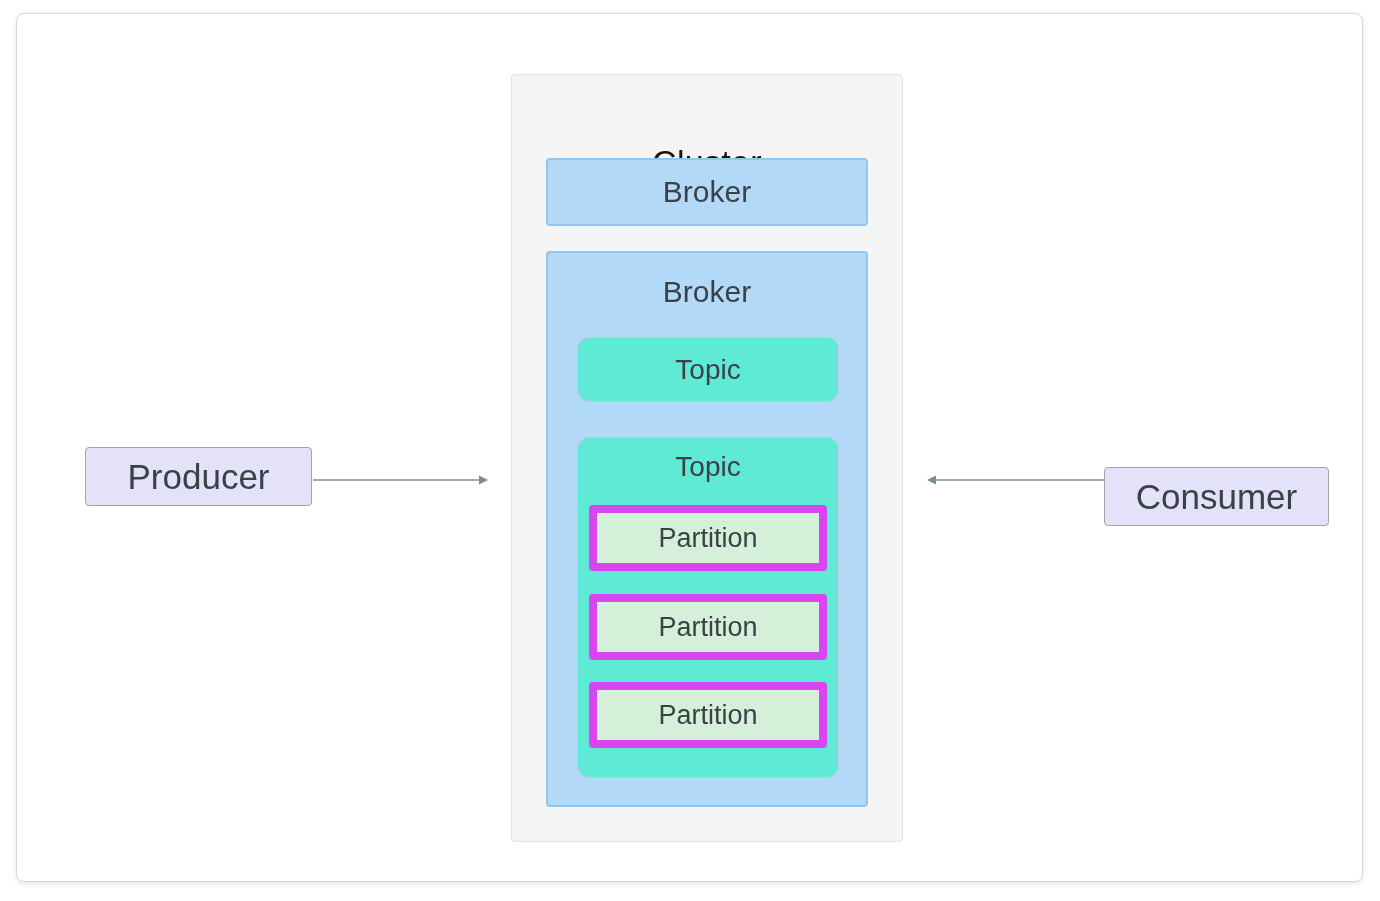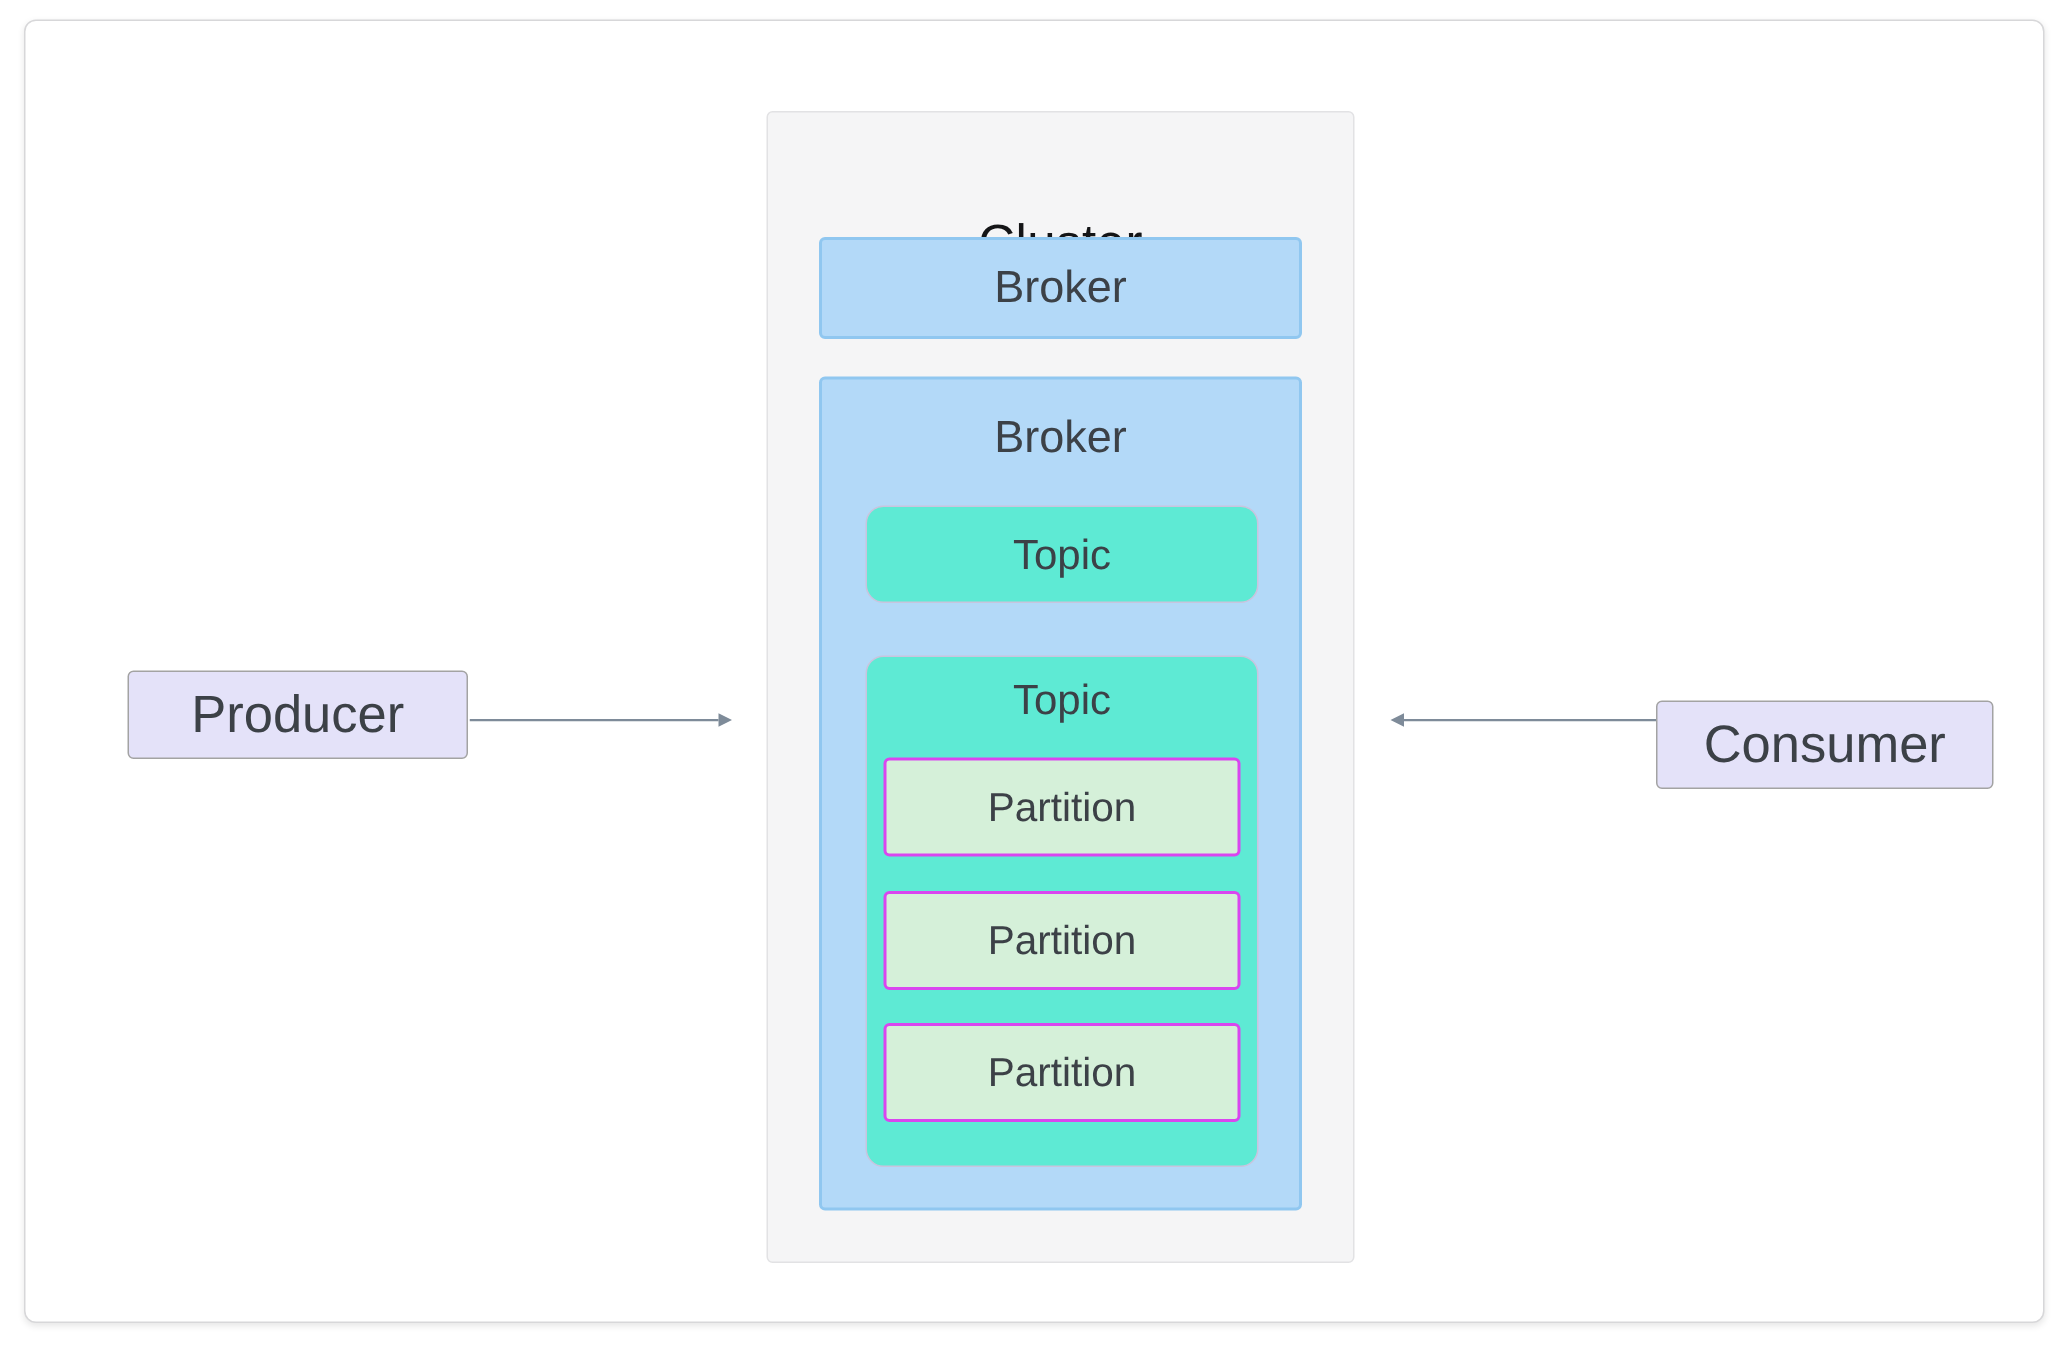--- a/index.html
+++ b/index.html
@@ -56,21 +56,21 @@
     display: flex; align-items: center; justify-content: center; }
   .topic2 { left: 29px; top: 184px; width: 262px; height: 341px; }
   .topic-label { font-size: 28px; }
   .topic2-label {
     position: absolute; left: 0; top: 13px; width: 100%;
     text-align: center; font-size: 28px;
   }
   .partition {
     position: absolute; left: 11px; width: 238px; height: 66px;
     background: #d5f0d9;
-    border: 2px solid #d946ef;
+    border: 8px solid #d946ef;
     border-radius: 4px;
     display: flex; align-items: center; justify-content: center;
     font-size: 27px;
   }
   .partition1 { top: 67px; }
   .partition2 { top: 156px; }
   .partition3 { top: 244px; }
   .endpoint {
     position: absolute; top: 433px; height: 59px;
     background: #e4e2f9;

